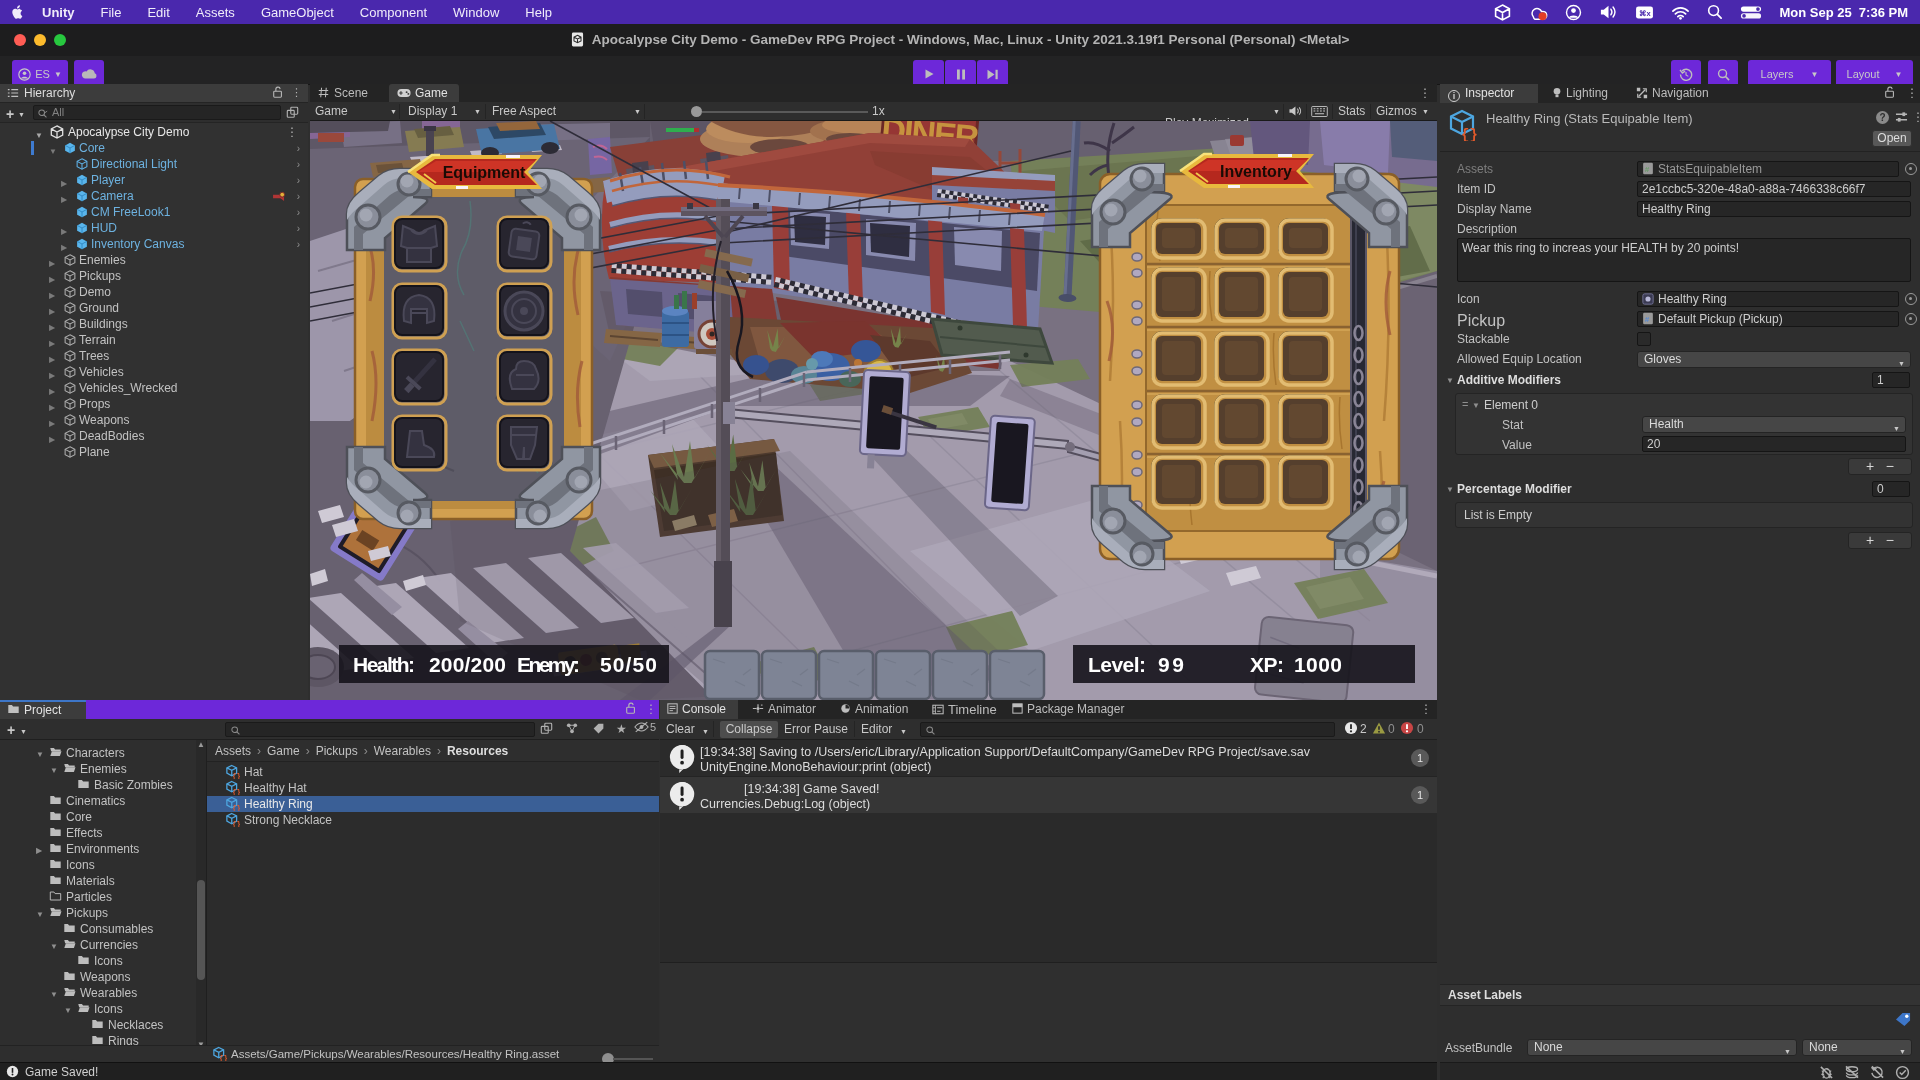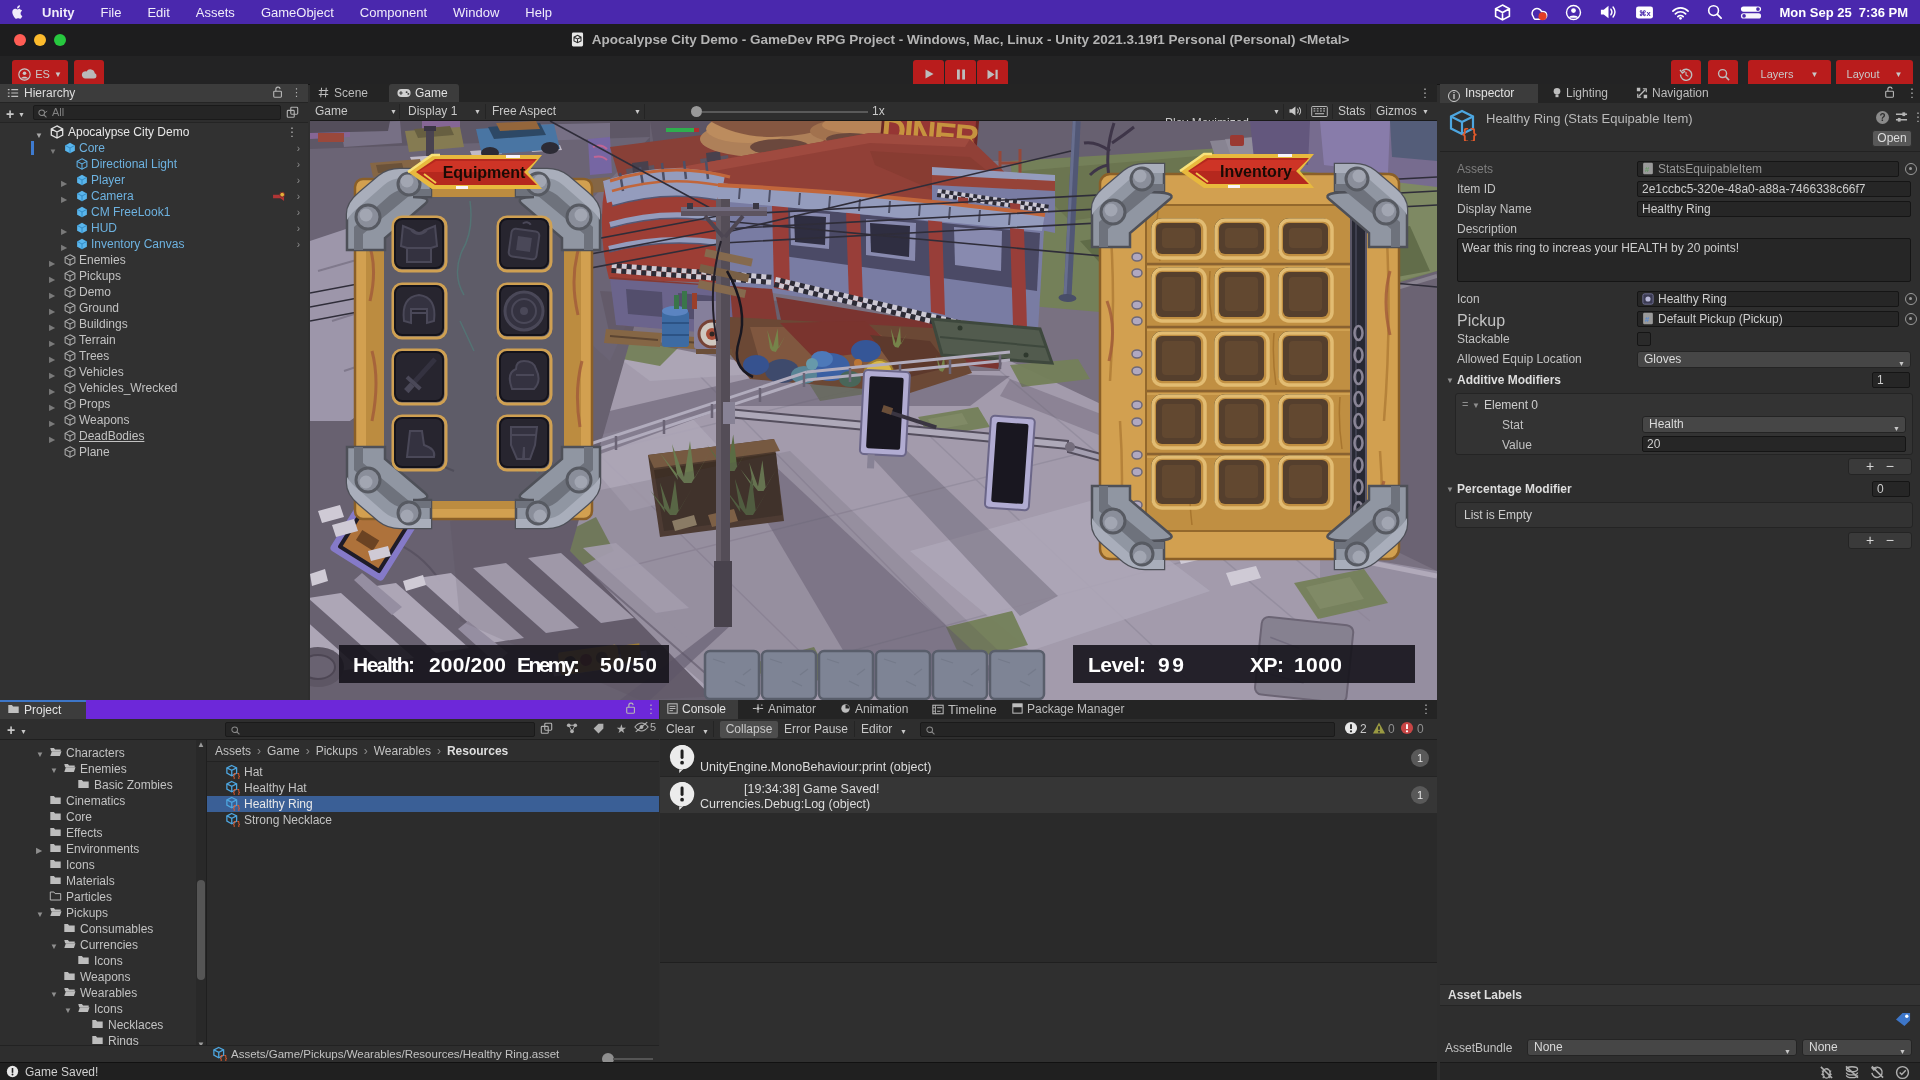--- a/index.html
+++ b/index.html
@@ -6,21 +6,21 @@
   html,body { width:1920px; height:1080px; overflow:hidden; background:#161616; }
   body { font-family:"Liberation Sans", sans-serif; font-size:12px; color:#c6c6c6; }
   .abs { position:absolute; }
   #stage { position:relative; width:1920px; height:1080px; background:#2e2e2e; }
   #menubar { left:0; top:0; width:1920px; height:24px; background:#4a28ad; color:#f0ecfa; display:flex; align-items:center; }
   #menubar .mi { padding:0 13px; font-size:13px; }
   #menubar .bold { font-weight:bold; }
   #titlebar { left:0; top:24px; width:1920px; height:32px; background:#1d1d1e; }
   .tl { position:absolute; top:10px; width:12px; height:12px; border-radius:50%; }
   #unitytoolbar { left:0; top:56px; width:1920px; height:29px; background:#232324; border-bottom:1px solid #161616; }
-  .tbtn { position:absolute; top:4px; height:28px; background:#b91c1c; border-radius:3px; color:#c8c8c8; font-size:11px; display:flex; align-items:center; justify-content:center; }
+  .tbtn { position:absolute; top:4px; height:28px; background:#6d28d9; border-radius:3px; color:#c8c8c8; font-size:11px; display:flex; align-items:center; justify-content:center; }
   .row16 { position:absolute; height:16px; line-height:16px; font-size:12px; white-space:nowrap; }
 </style>
 </head>
 <body>
 <div id="stage">
 
 <div id="menubar" class="abs">
   <div style="width:34px;text-align:center;">
     <svg width="14" height="16" viewBox="0 0 16 18" style="vertical-align:-3px;">
           <path d="M11.3 1.2c-.8.06-1.8.58-2.4 1.26-.5.6-.96 1.55-.8 2.46.92.08 1.86-.46 2.44-1.14.58-.68.96-1.6.76-2.58zM11.5 5.3c-1.34 0-1.9.82-2.83.82-.95 0-1.8-.8-2.95-.8C4.2 5.32 2.6 6.7 2.6 9.28c0 2.35 1.8 4.94 2.8 6.18.5.6 1.1 1.3 1.9 1.27.76-.03 1.05-.49 1.97-.49s1.18.49 1.98.47c.82-.02 1.34-.61 1.84-1.22.57-.7 1.06-1.8 1.06-1.8s-2.03-.78-2.05-3.1c-.02-1.94 1.58-2.86 1.65-2.9-.9-1.33-2.3-1.48-2.25-1.39z" fill="#f0ecfa"></path>
@@ -303,21 +303,21 @@
       </div>
       <div class="row16" style="left:0;top:328px;width:308px;">
         <span style="position:absolute;left:49px;top:4px;color:#7a7a7a;font-size:8px;">▶</span>
         <span style="position:absolute;left:64px;top:0;color:#c2c2c2;"><svg class="cube" width="12" height="12" viewBox="0 0 16 16" style="display:inline-block;vertical-align:-2px;margin-right:3px;">
             <path d="M8 1 L14.5 4.5 L14.5 11.5 L8 15 L1.5 11.5 L1.5 4.5 Z" fill="none" stroke="#adadad" stroke-width="1.4"></path>
             <path d="M1.5 4.5 L8 8 L14.5 4.5 M8 8 L8 15" fill="none" stroke="#adadad" stroke-width="1.4"></path>
           </svg>Weapons</span>
       </div>
       <div class="row16" style="left:0;top:344px;width:308px;">
         <span style="position:absolute;left:49px;top:4px;color:#7a7a7a;font-size:8px;">▶</span>
-        <span style="position:absolute;left:64px;top:0;color:#c2c2c2;text-decoration:underline;"><svg class="cube" width="12" height="12" viewBox="0 0 16 16" style="display:inline-block;vertical-align:-2px;margin-right:3px;">
+        <span style="position:absolute;left:64px;top:0;color:#c2c2c2;"><svg class="cube" width="12" height="12" viewBox="0 0 16 16" style="display:inline-block;vertical-align:-2px;margin-right:3px;">
             <path d="M8 1 L14.5 4.5 L14.5 11.5 L8 15 L1.5 11.5 L1.5 4.5 Z" fill="none" stroke="#adadad" stroke-width="1.4"></path>
             <path d="M1.5 4.5 L8 8 L14.5 4.5 M8 8 L8 15" fill="none" stroke="#adadad" stroke-width="1.4"></path>
           </svg>DeadBodies</span>
       </div>
       <div class="row16" style="left:0;top:360px;width:308px;">
         <span style="position:absolute;left:64px;top:0;color:#c2c2c2;"><svg class="cube" width="12" height="12" viewBox="0 0 16 16" style="display:inline-block;vertical-align:-2px;margin-right:3px;">
             <path d="M8 1 L14.5 4.5 L14.5 11.5 L8 15 L1.5 11.5 L1.5 4.5 Z" fill="none" stroke="#adadad" stroke-width="1.4"></path>
             <path d="M1.5 4.5 L8 8 L14.5 4.5 M8 8 L8 15" fill="none" stroke="#adadad" stroke-width="1.4"></path>
           </svg>Plane</span>
       </div>
@@ -1605,20 +1605,21 @@
           </svg></div>
         <div style="position:absolute;left:757px;top:3px;color:#8f8f8f;">0</div>
       </div>
       <div style="position:absolute;left:0;top:40px;width:777px;height:37px;background:#2b2b2b;border-bottom:1px solid #242424;"></div>
       <div style="position:absolute;left:8px;top:43px;"><svg width="30" height="30" viewBox="0 0 32 32">
           <path d="M16,2 a13,13 0 1 0 0,26 l-4,4 v-4 a13,13 0 0 0 4,-26 Z" fill="#ececec"></path>
           <circle cx="15" cy="15" r="13" fill="#ececec"></circle>
           <rect x="13.4" y="7" width="3.2" height="10" rx="1.5" fill="#1f1f1f"></rect>
           <circle cx="15" cy="21" r="2" fill="#1f1f1f"></circle>
         </svg></div>
+      <div style="position:absolute;left:40px;top:45px;font-size:12.5px;color:#dcdcdc;white-space:nowrap;">[19:34:38] Saving to /Users/eric/Library/Application Support/DefaultCompany/GameDev RPG Project/save.sav</div>
       <div style="position:absolute;left:40px;top:60px;font-size:12.5px;color:#dcdcdc;">UnityEngine.MonoBehaviour:print (object)</div>
       <div style="position:absolute;left:751px;top:49px;width:18px;height:18px;background:#595959;border-radius:50%;color:#e8e8e8;font-size:11px;text-align:center;line-height:18px;">1</div>
       <div style="position:absolute;left:0;top:77px;width:777px;height:37px;background:#363636;border-bottom:1px solid #2a2a2a;"></div>
       <div style="position:absolute;left:8px;top:80px;"><svg width="30" height="30" viewBox="0 0 32 32">
           <path d="M16,2 a13,13 0 1 0 0,26 l-4,4 v-4 a13,13 0 0 0 4,-26 Z" fill="#ececec"></path>
           <circle cx="15" cy="15" r="13" fill="#ececec"></circle>
           <rect x="13.4" y="7" width="3.2" height="10" rx="1.5" fill="#1f1f1f"></rect>
           <circle cx="15" cy="21" r="2" fill="#1f1f1f"></circle>
         </svg></div>
       <div style="position:absolute;left:40px;top:82px;font-size:12.5px;color:#dcdcdc;padding-left:44px;">[19:34:38] Game Saved!</div>

